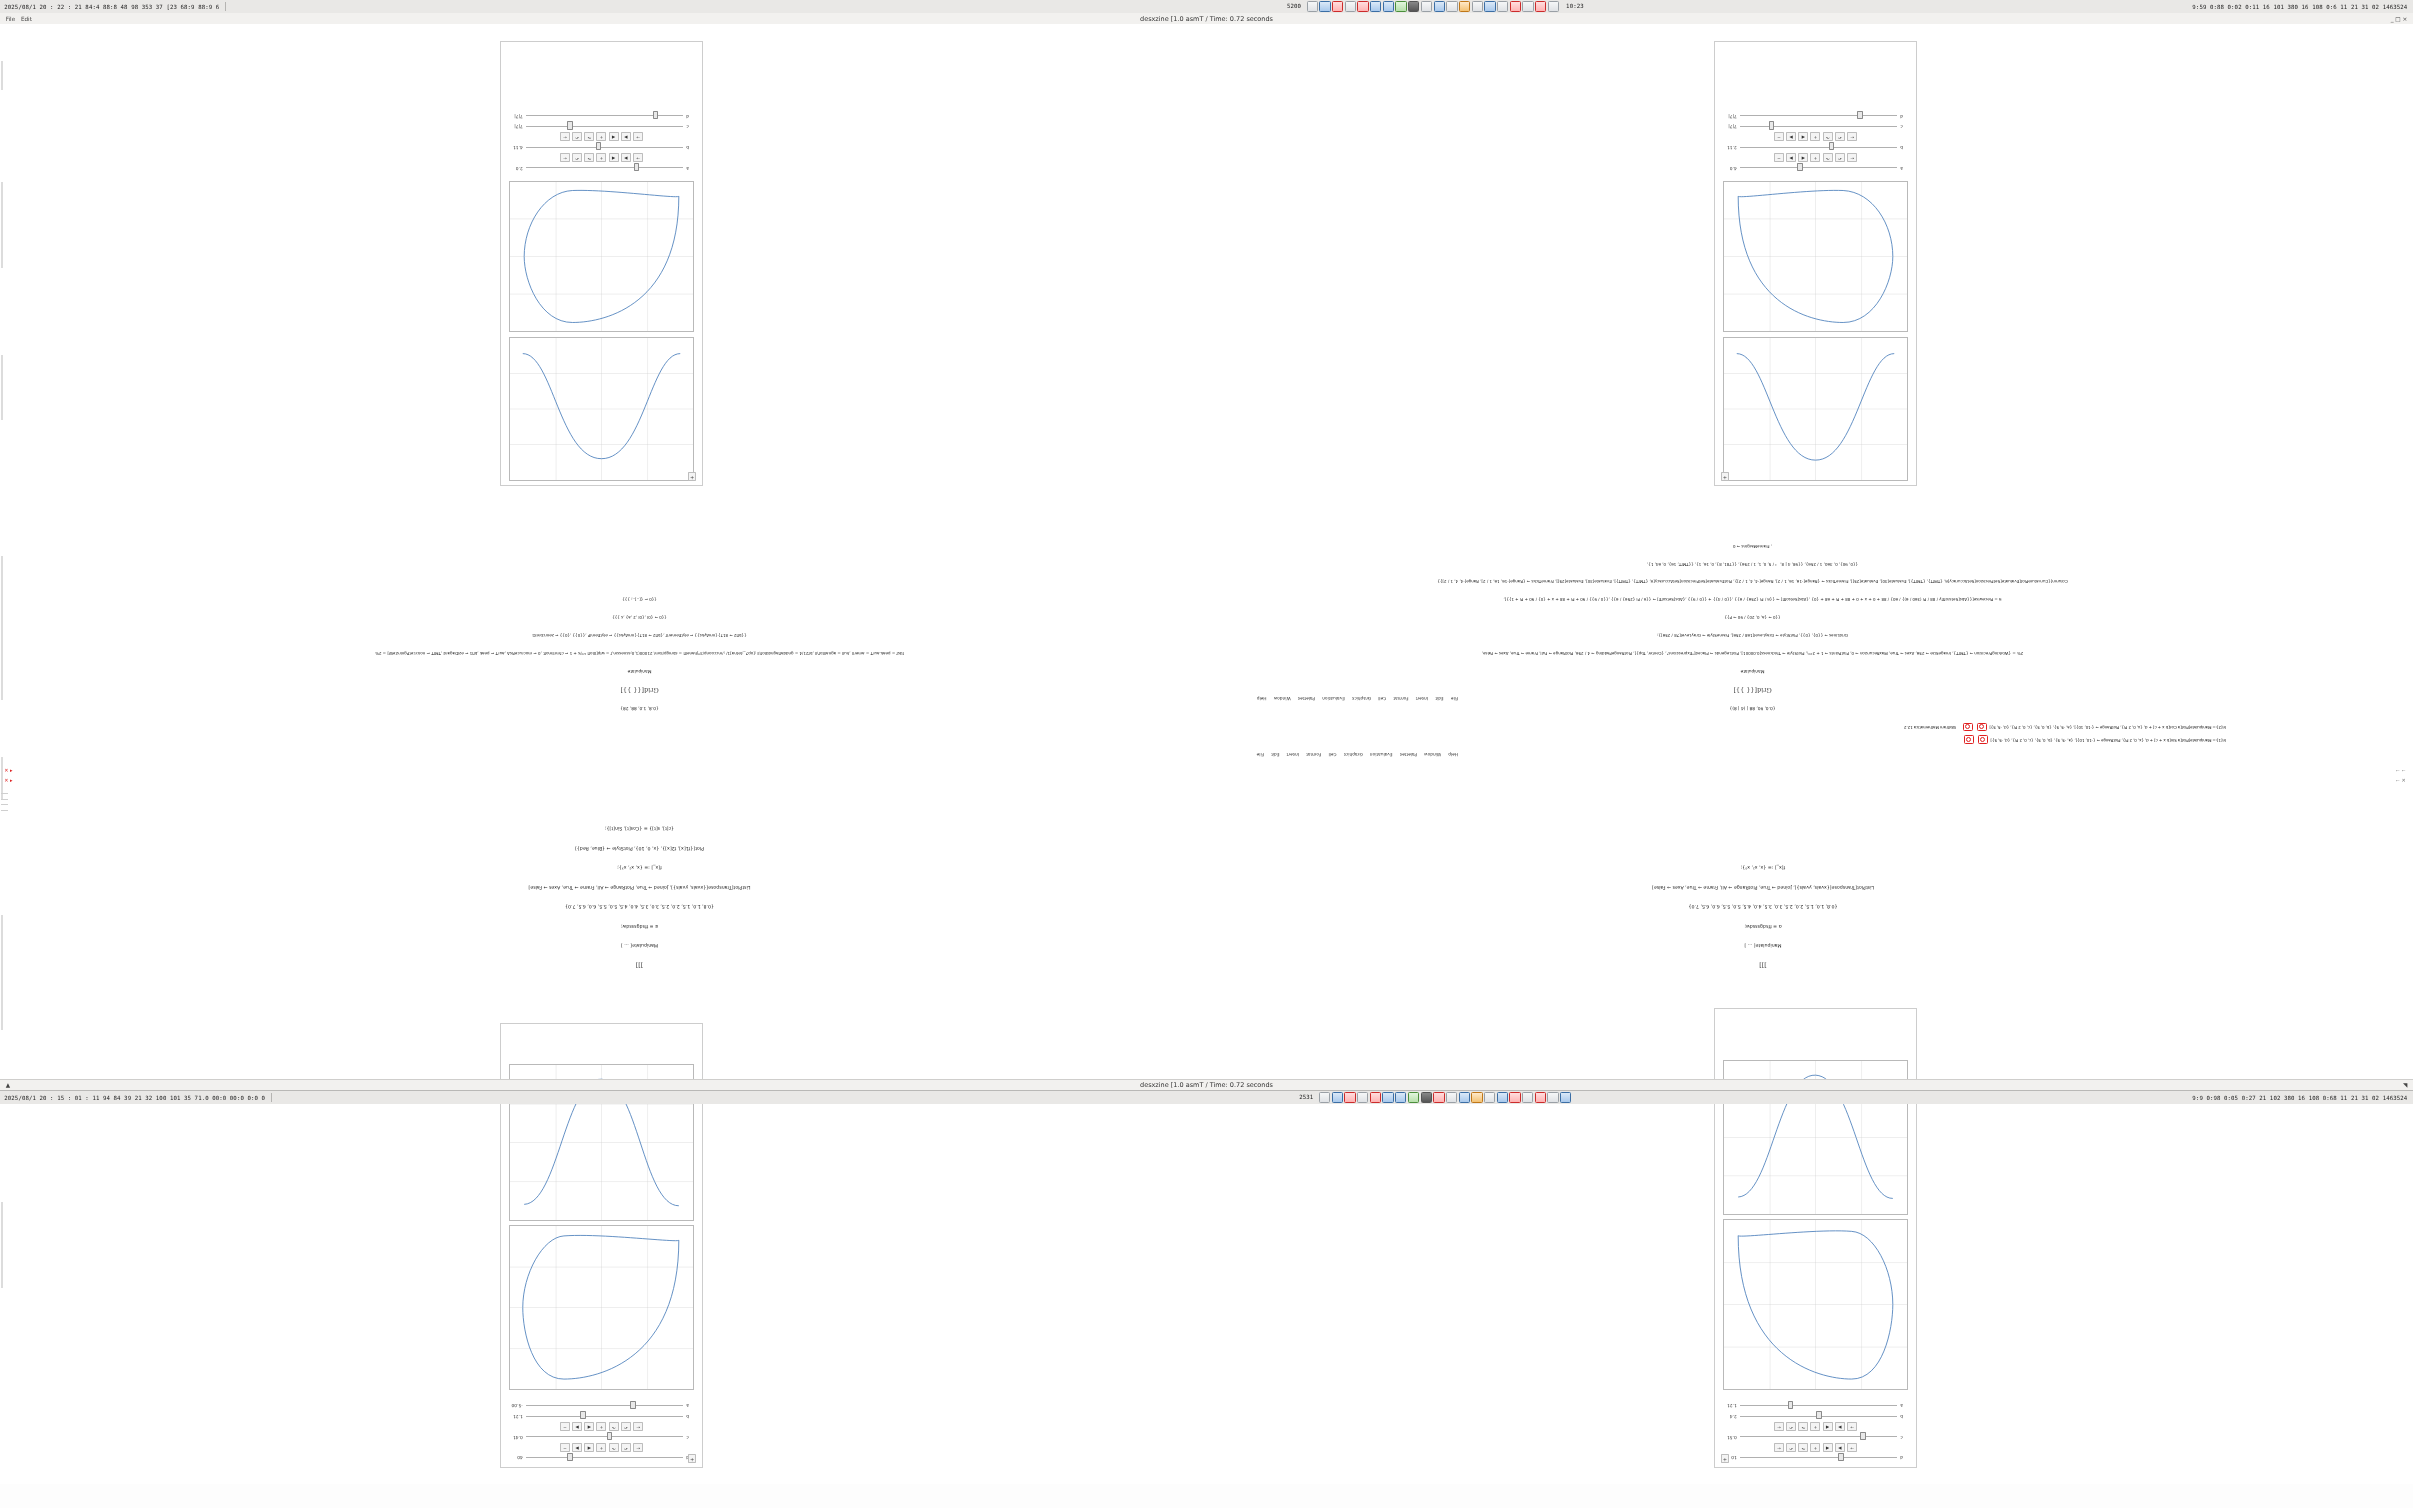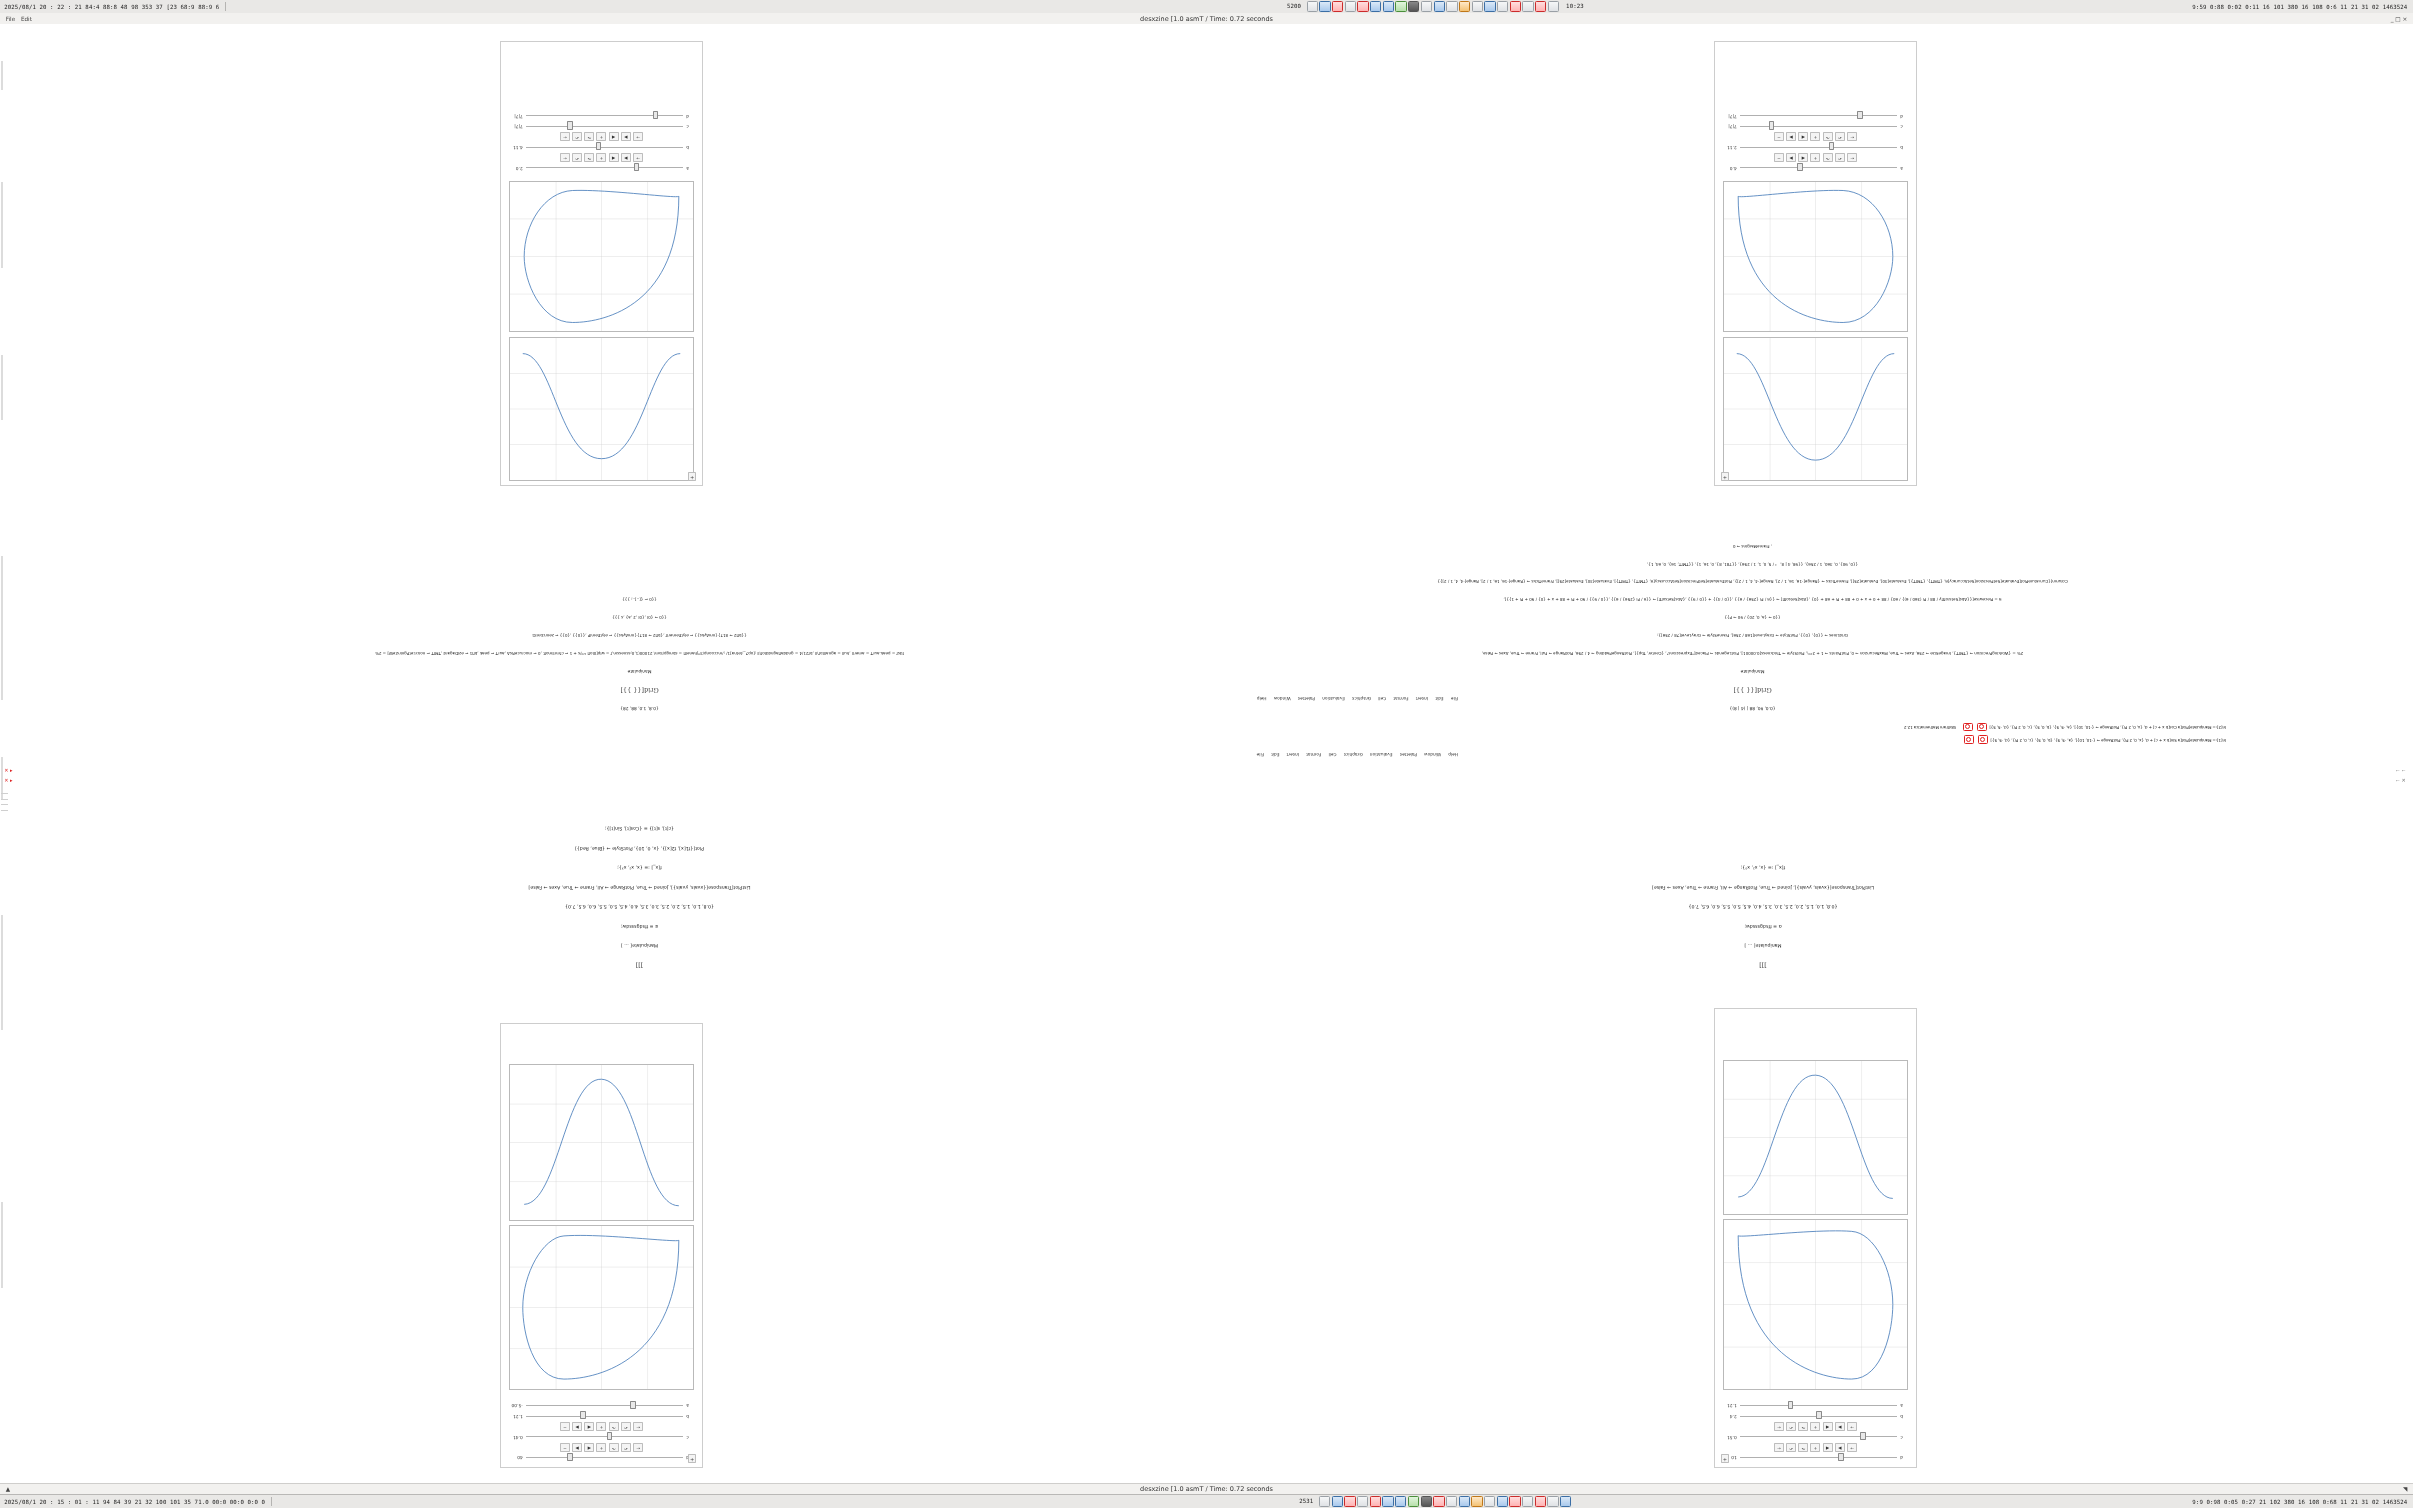--- a/index.html
+++ b/index.html
@@ -1,17 +1,17 @@
 <!DOCTYPE html>
 <html style="font-size:11.5px"><head>
 <meta charset="utf-8">
 <style>
   html,body{margin:0;padding:0;background:#fdfdfd;}
   body{width:2413px;height:1508px;overflow:hidden;font-family:"DejaVu Sans",sans-serif;color:#222;}
-  .root{position:relative;width:2413px;height:1508px;background:#ffffff;}
+  .root{position:relative;width:2413px;height:1104px;background:#ffffff;}
 
   
   .panel{position:absolute;left:0;width:2413px;background:#e9e8e6;border-bottom:0.7px solid #b9b8b6;
          display:flex;align-items:center;font-size:6.5px;color:#1a1a1a;}
   .panel.top{top:0;height:13px;}
   .panel.bot{bottom:0;height:13px;border-bottom:none;border-top:0.7px solid #b9b8b6;}
   .panel .left{display:flex;align-items:center;gap:3.6px;padding-left:4.3px;width:761px;}
   .panel .center{flex:1;display:flex;align-items:center;justify-content:center;gap:1.4px;}
   .panel .right{display:flex;align-items:center;gap:4.3px;padding-right:5.7px;width:302px;justify-content:flex-end;}
   .tray-ico{width:9.3px;height:9.3px;border:0.7px solid #9aa0a6;border-radius:1.4px;background:linear-gradient(#f6f7f8,#dfe2e5);

